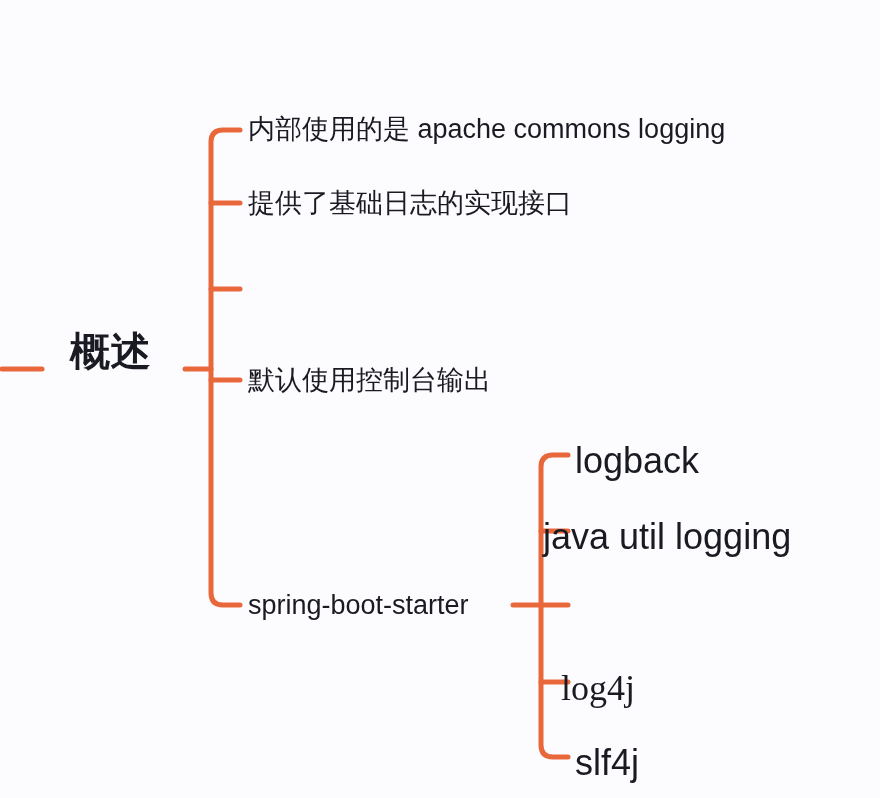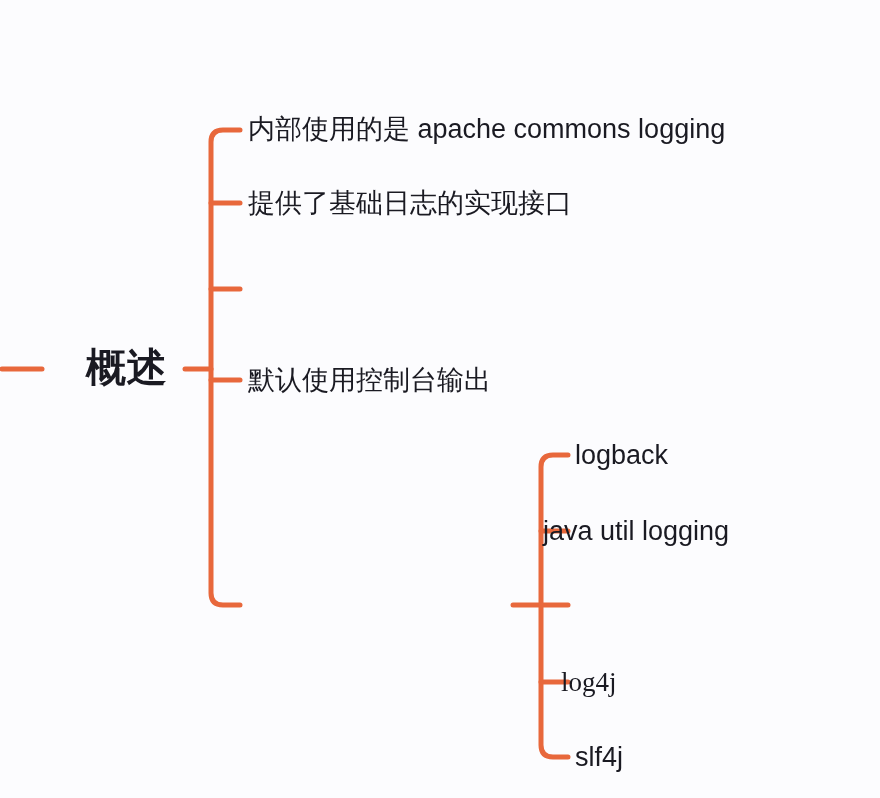--- a/index.html
+++ b/index.html
@@ -39,21 +39,21 @@
   .branch-node {
     font-size: 27px;
     font-weight: 400;
   }
   .branch-node.wrap {
     white-space: normal;
     width: 618px;
     line-height: 1.25;
   }
   .leaf-node {
-    font-size: 27px;
+    font-size: 36px;
     font-weight: 400;
   }
 </style>
 </head>
 <body>
 
 <div id="canvas">
 
   <svg id="wires" viewBox="0 0 880 798" xmlns="http://www.w3.org/2000/svg">
     <g fill="none" stroke="#e8683c" stroke-width="5" stroke-linecap="round" stroke-linejoin="round">
@@ -71,29 +71,30 @@
       <path d="M 513 605 L 541 605"></path>
 
       <path d="M 568 455 L 553 455 Q 541 455 541 467 L 541 745 Q 541 757 553 757 L 568 757"></path>
 
       <path d="M 541 531 Q 553 531 558 531 L 568 531"></path>
       <path d="M 541 605 L 568 605"></path>
       <path d="M 541 682 Q 553 682 558 682 L 568 682"></path>
     </g>
   </svg>
 
-  <div class="node root-node" style="left:70px; top:344px;margin-left:16px;">概述</div>
+  <div class="node root-node" style="left:70px; top:328px;">概述</div>
 
   <div class="node branch-node" style="left:248px; top:114px;">内部使用的是 apache commons logging</div>
 
   <div class="node branch-node" style="left:248px; top:188px;">提供了基础日志的实现接口</div>
 
 
   <div class="node branch-node" style="left:248px; top:365px;text-align:right;">默认使用控制台输出</div>
 
+  <div class="node branch-node" style="left:248px; top:590px;">spring-boot-starter</div>
 
   <div class="node leaf-node" style="left:575px; top:440px;">logback</div>
 
   <div class="node leaf-node" style="left:543px; top:516px;">java util logging</div>
 
 
   <div class="node leaf-node" style="left:561px; top:667px;font-family:Liberation Serif, serif;">log4j</div>
 
   <div class="node leaf-node" style="left:575px; top:742px;">slf4j</div>
 

